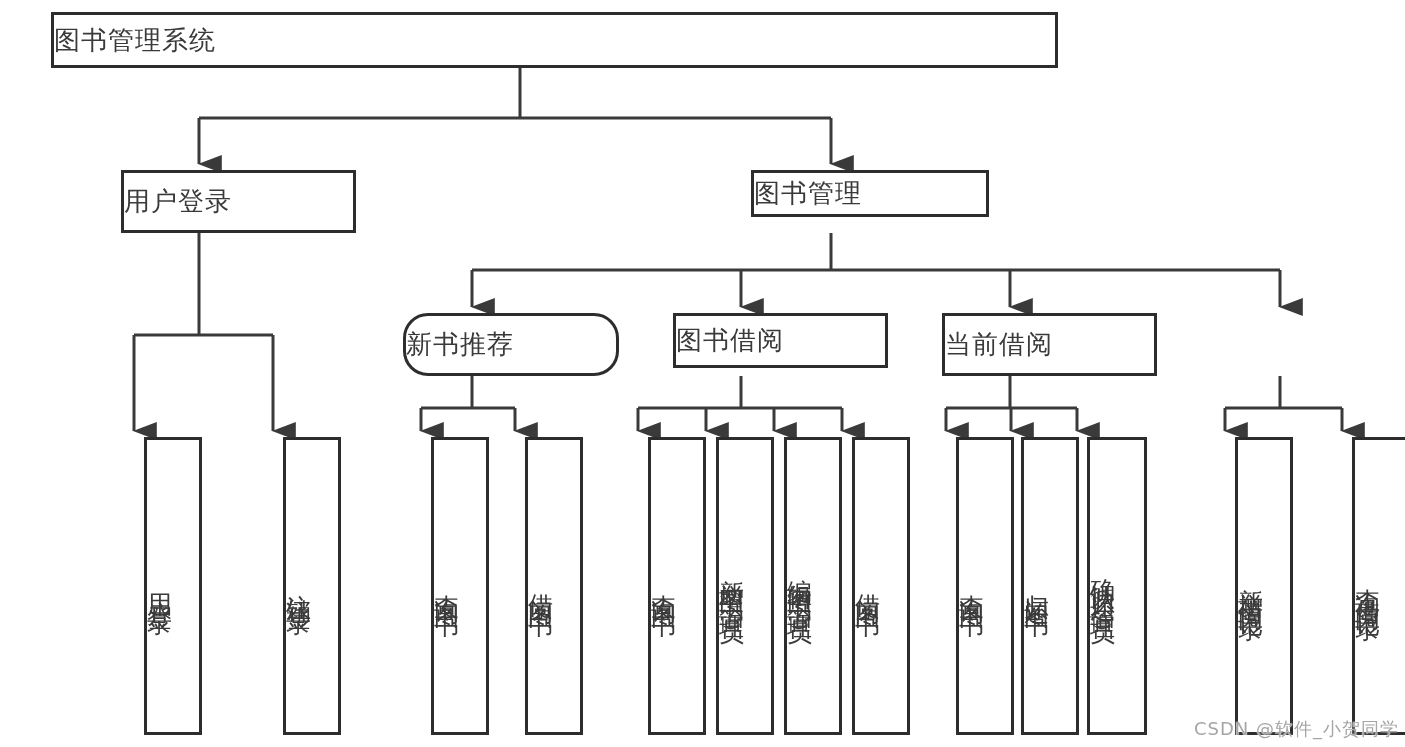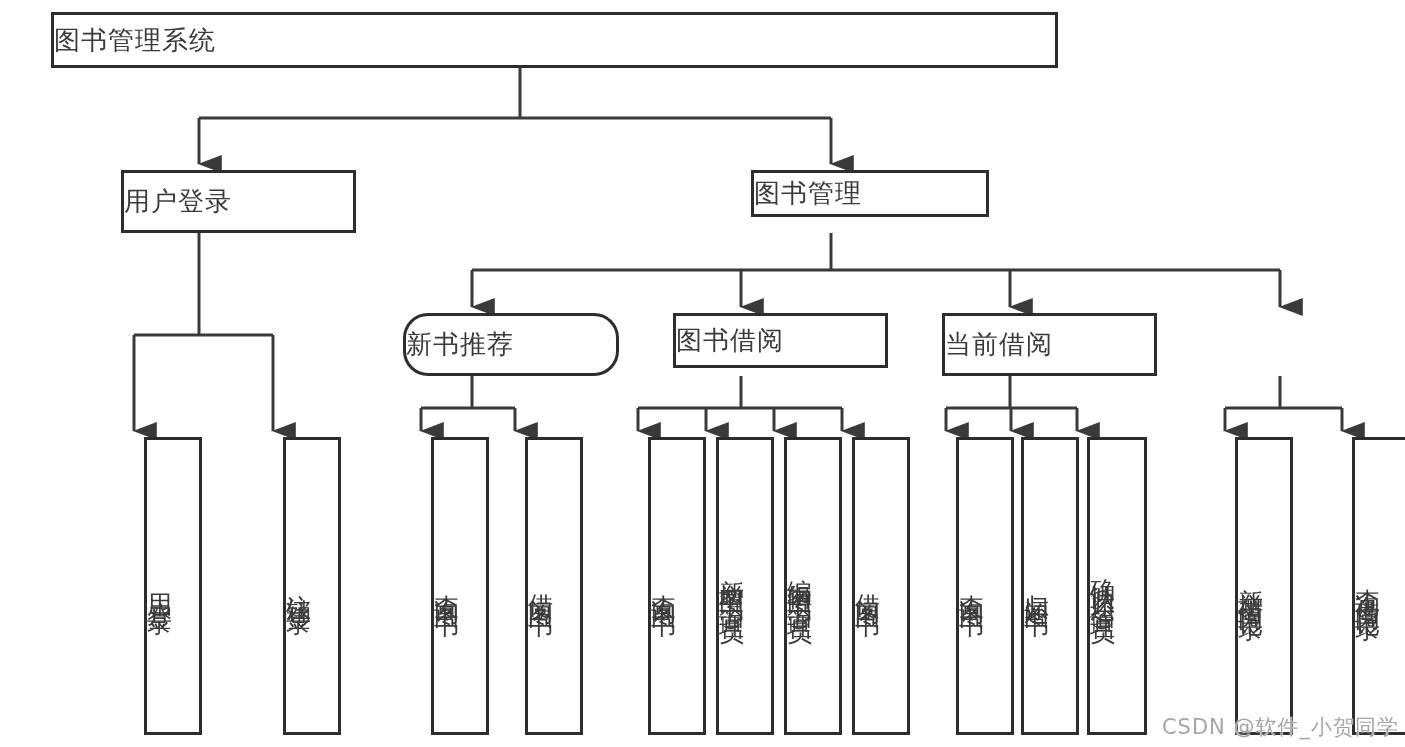--- a/index.html
+++ b/index.html
@@ -43,21 +43,21 @@
     font-size:25px;
     color:var(--text);
     letter-spacing:6px;
     line-height:1;
   }
   .watermark{
     position:absolute;
     right:6px;
     bottom:6px;
     z-index:5;
-    font-size:21px;
+    font-size:18px;
     color:var(--wm);
     text-shadow:0 0 2px #ffffff,0 0 1px #ffffff;
     letter-spacing:1px;
     white-space:nowrap;
   }
 </style>
 </head>
 <body>
 
 <div class="canvas">

